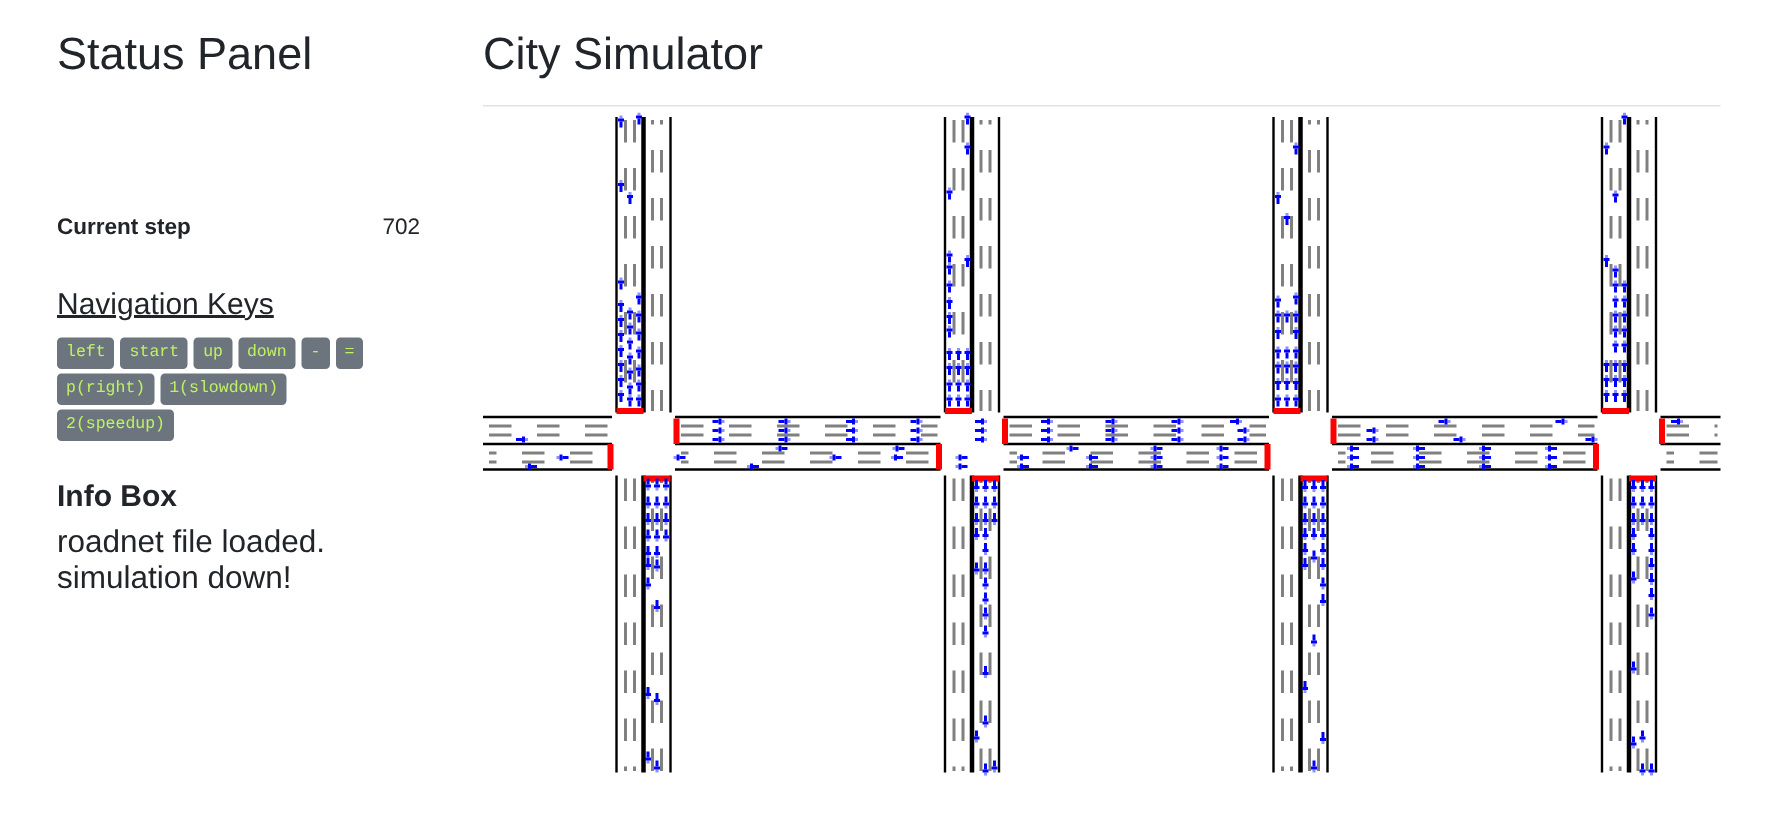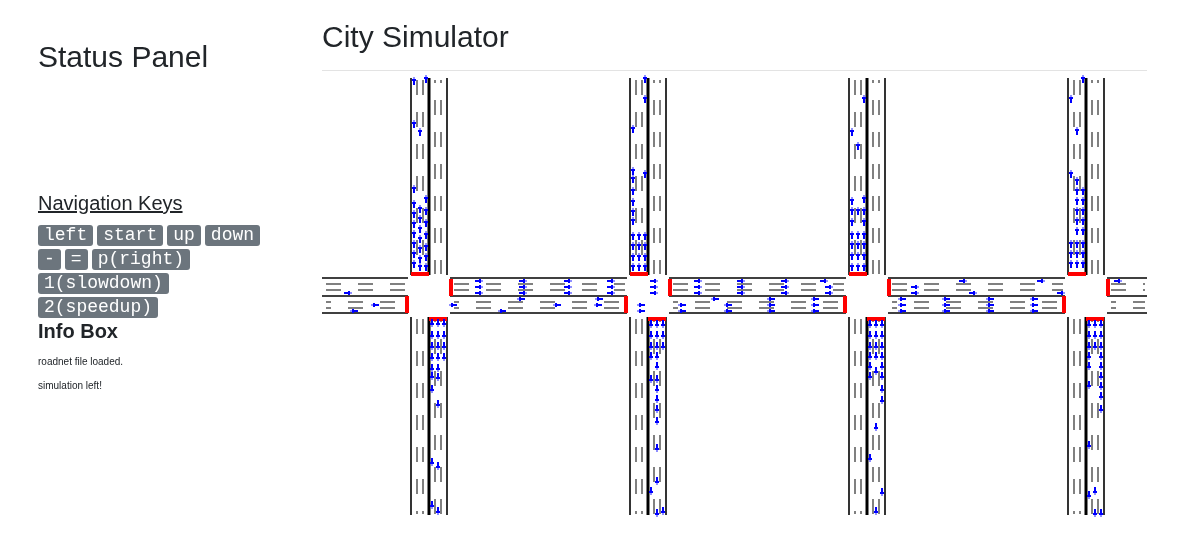--- a/index.html
+++ b/index.html
@@ -10,53 +10,57 @@
   }
   .abs { position:absolute; }
   .h2 { font-size:30px; font-weight:500; line-height:36px; margin:0; white-space:nowrap; }
   .h4 { font-size:20px; font-weight:500; line-height:24px; margin:0; white-space:nowrap; }
   #left-col { left:38px; top:0; width:242px; height:543px; }
   .stat-row { position:absolute; left:0; width:242px; height:20px; display:flex; justify-content:space-between; align-items:center; font-size:15px; }
   .stat-label { font-weight:bold; }
   .stat-value { font-weight:normal; }
   #keys { position:absolute; left:0; top:225px; width:230px; display:flex; flex-wrap:wrap; column-gap:4px; row-gap:3px; }
   .key-badge {
-    display:inline-block; background:#6c757d; color:#ffffff; border-radius:3px;
-    font-family:"Liberation Mono", "DejaVu Sans Mono", monospace; font-size:18px;
+    display:inline-block; background:#6c757d; color:#bef264; border-radius:3px;
+    font-family:"Liberation Mono", "DejaVu Sans Mono", monospace; font-size:11px;
     height:21px; line-height:21px; padding:0 6px; cursor:pointer; box-sizing:border-box;
   }
-  .info-line { position:absolute; left:0; font-size:10px; line-height:24px; white-space:nowrap; }
+  .info-line { position:absolute; left:0; font-size:21px; line-height:24px; white-space:nowrap; }
   #sim-title { left:322px; top:19px; }
   #sim-hr { left:322px; top:70px; width:825px; height:0; border-top:1px solid #e3e3e3; }
   #sim-canvas { left:322px; top:75px; width:826px; height:450px; }
   #sim-canvas svg { display:block; }
 </style>
 </head>
 <body>
 
 <div id="left-col" class="abs">
-  <h2 class="h2 abs" style="left:0; top:19px;margin-top:20px;">Status Panel</h2>
+  <h2 class="h2 abs" style="left:0; top:19px;">Status Panel</h2>
 
+  <div class="stat-row" style="top:141px;">
+    <span class="stat-label">Current step</span>
+    <span class="stat-value">702</span>
+  </div>
 
   <h4 class="h4 abs" style="left:0; top:191px;text-decoration:underline;">Navigation Keys</h4>
   <div id="keys">
     <span class="key-badge">left</span>
     <span class="key-badge">start</span>
     <span class="key-badge">up</span>
     <span class="key-badge">down</span>
     <span class="key-badge">-</span>
     <span class="key-badge">=</span>
     <span class="key-badge">p(right)</span>
     <span class="key-badge">1(slowdown)</span>
     <span class="key-badge">2(speedup)</span>
   </div>
 
   <h4 class="h4 abs" style="left:0; top:319px;font-weight:bold;">Info Box</h4>
   <div class="info-line" style="top:350px;">roadnet file loaded.</div>
-  <div class="info-line" style="top:374px;">simulation left!</div>
+  <div class="info-line" style="top:374px;">simulation down!</div>
 </div>
 
 <h2 id="sim-title" class="h2 abs">City Simulator</h2>
 <div id="sim-hr" class="abs"></div>
 <div id="sim-canvas" class="abs">
   <svg id="map" width="826" height="450" viewBox="322 75 826 450" xmlns="http://www.w3.org/2000/svg">
     <g id="g-roads">
         <line x1="322" y1="278" x2="408" y2="278" stroke="#000000" stroke-width="1.6"></line>
         <line x1="322" y1="296" x2="408" y2="296" stroke="#000000" stroke-width="1.6"></line>
         <line x1="322" y1="313" x2="408" y2="313" stroke="#000000" stroke-width="1.6"></line>

